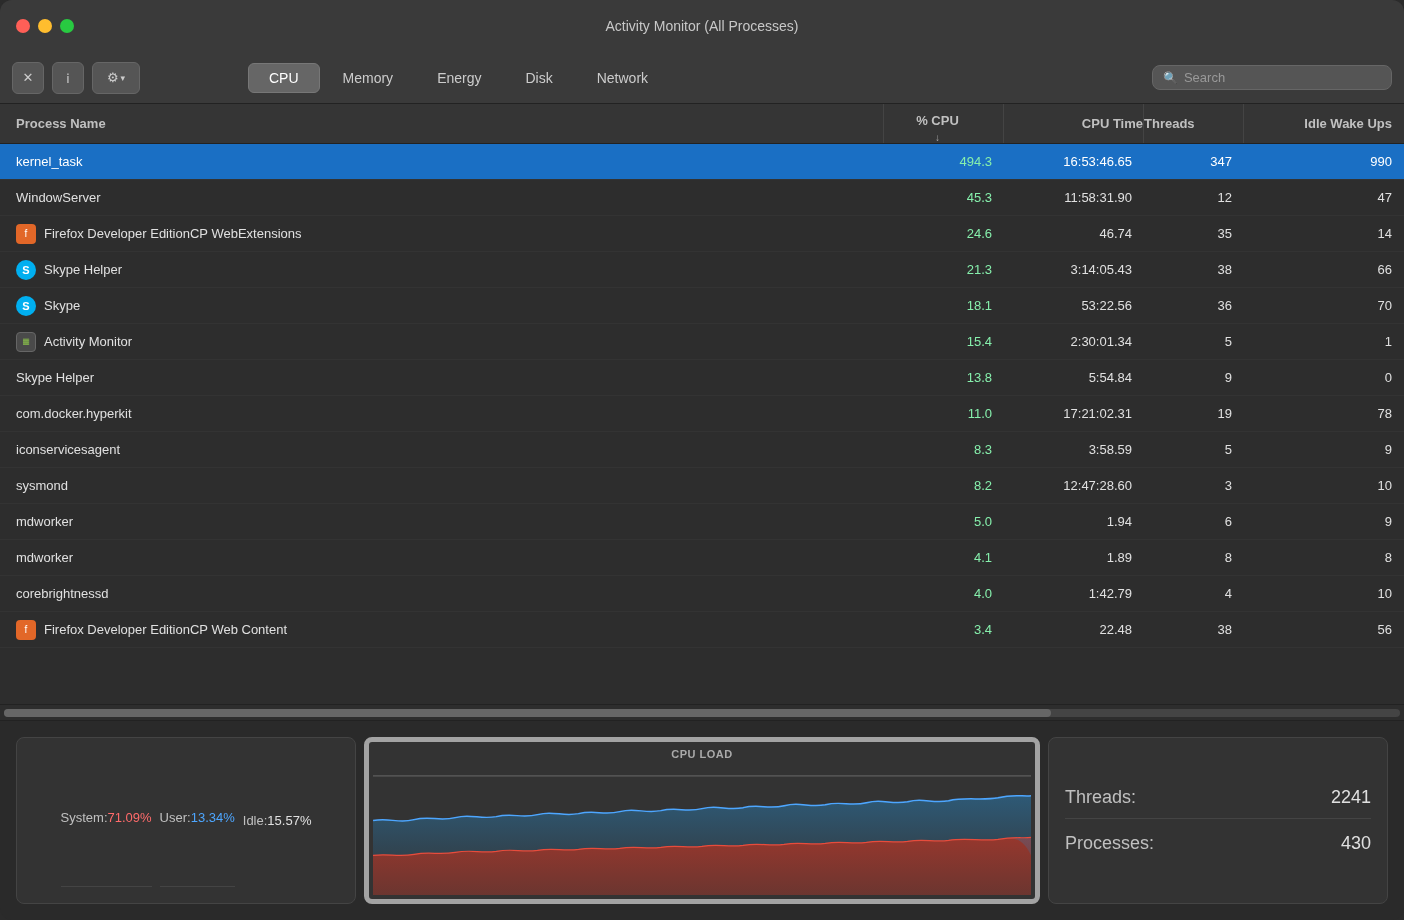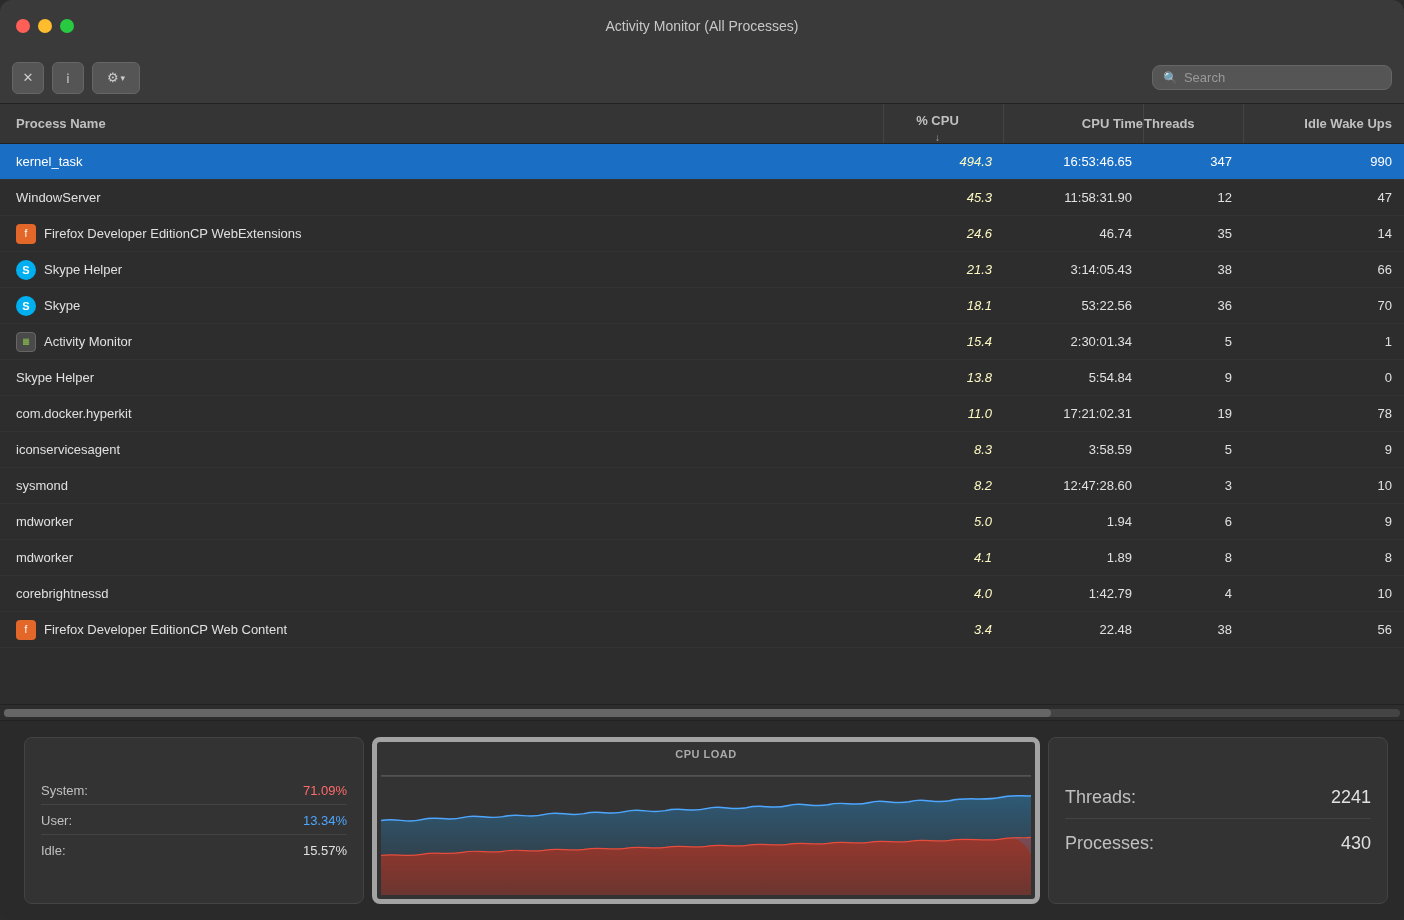--- a/index.html
+++ b/index.html
@@ -263,22 +263,21 @@
     }
 
     .icon-skype { background: #00aff0; color: white; font-weight: bold; font-size: 11px; border-radius: 50%; }
     .icon-firefox { background: #e26728; color: white; font-size: 10px; border-radius: 4px; }
     .icon-monitor { background: #4a4a4a; border: 1px solid #666; color: #8bc34a; font-size: 8px; }
 
     .row-cpu {
       width: 120px;
       text-align: right;
       padding-right: 12px;
-      color: #fef9c3;
-      font-style: italic;
+      color: #86efac;
     }
 
     .row-cputime {
       width: 140px;
       text-align: right;
       padding-right: 12px;
     }
 
     .row-threads {
       width: 100px;
@@ -329,25 +328,23 @@
       padding: 16px;
       gap: 8px;
     }
 
     .stats-panel {
       width: 340px;
       background: #333;
       border-radius: 8px;
       padding: 16px;
       display: flex;
-      flex-direction: column;
       justify-content: center;
       gap: 8px;
       border: 1px solid #444;
-      margin-left: 8px;
     }
 
     .stat-row {
       display: flex;
       justify-content: space-between;
       align-items: center;
       font-size: 13px;
       padding-bottom: 6px;
       border-bottom: 1px solid #444;
     }
@@ -434,20 +431,37 @@
       <span>✕</span>
     </div>
     <div class="toolbar-btn">
       <span>ℹ</span>
     </div>
     <div class="toolbar-btn gear-btn">
       <span>⚙</span>
       <span style="font-size:9px;">▾</span>
     </div>
 
+    <div class="tab-group">
+      <div class="tab active">
+        <span>CPU</span>
+      </div>
+      <div class="tab">
+        <span>Memory</span>
+      </div>
+      <div class="tab">
+        <span>Energy</span>
+      </div>
+      <div class="tab">
+        <span>Disk</span>
+      </div>
+      <div class="tab">
+        <span>Network</span>
+      </div>
+    </div>
 
     <div class="search-box">
       <span class="search-icon-wrap">🔍</span>
       <input class="search-input" type="text" placeholder="Search" style="">
     </div>
   </div>
 
   <div class="table-header">
     <div class="col-name">
       <span>Process Name</span>

